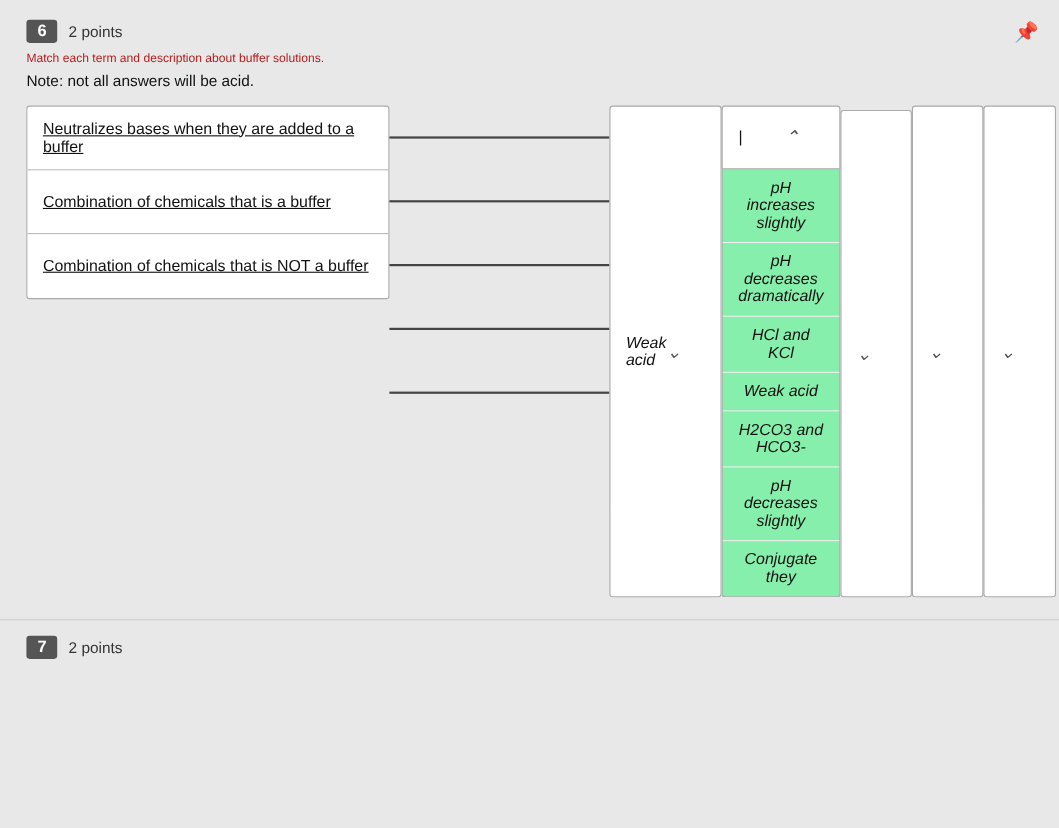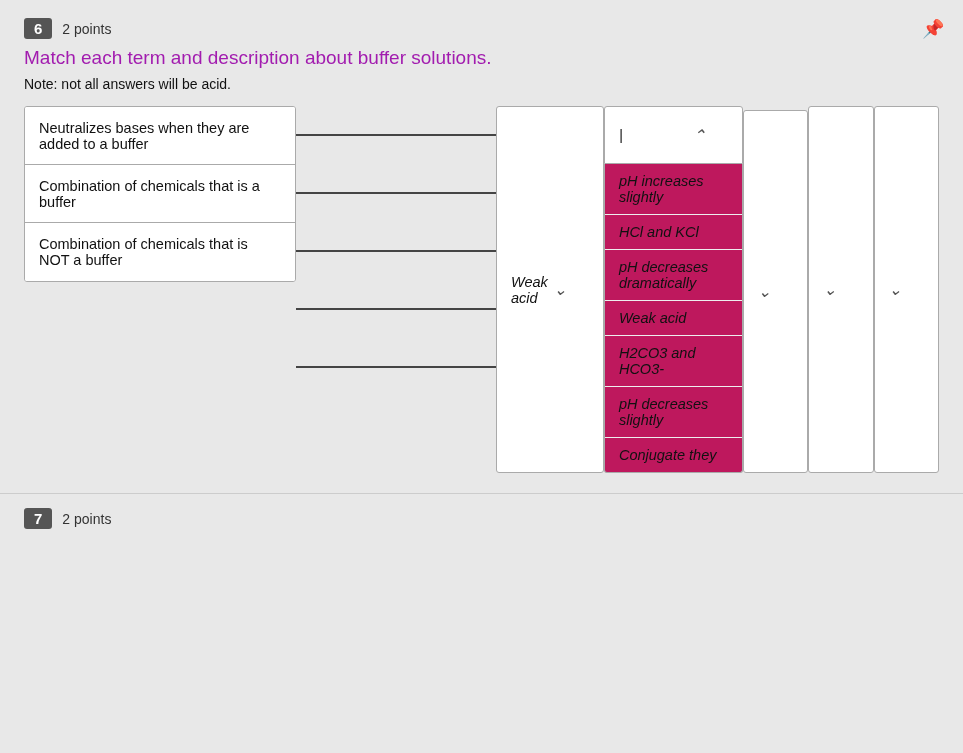--- a/index.html
+++ b/index.html
@@ -31,22 +31,22 @@
       font-weight: bold;
       font-size: 15px;
       padding: 2px 10px;
       border-radius: 3px;
     }
     .question-points {
       font-size: 14px;
       color: #333;
     }
     .question-text {
-      font-size: 19px;
-      color: #a21caf;
+      font-size: 11px;
+      color: #b91c1c;
       margin-bottom: 6px;
     }
     .pin-icon {
       position: absolute;
       right: 18px;
       top: 18px;
       font-size: 18px;
       color: #888;
       cursor: pointer;
     }
@@ -66,26 +66,27 @@
       border-top: 1px solid #ccc;
       margin: 4px 0;
     }
     .full-match-area {
       display: flex;
       gap: 0;
       align-items: flex-start;
       margin-top: 8px;
     }
     .left-terms {
-      width: 272px;
+      width: 330px;
       flex-shrink: 0;
       border: 1.5px solid #aaa;
       border-radius: 3px;
       background: #fff;
       overflow: hidden;
+      text-decoration: underline;
     }
     .term-row {
       padding: 12px 14px;
       border-bottom: 1.5px solid #aaa;
       font-size: 14.5px;
       min-height: 58px;
       display: flex;
       align-items: center;
       background: #fff;
     }
@@ -140,22 +141,23 @@
       display: flex;
       align-items: center;
       justify-content: space-between;
       cursor: pointer;
       position: relative;
     }
     .open-dropdown-list {
       border: 1.5px solid #aaa;
       border-top: none;
       border-radius: 0 0 3px 3px;
-      background: #be185d;
+      background: #86efac;
       margin-bottom: 4px;
+      text-align: center;
     }
     .open-option {
       padding: 9px 14px;
       font-size: 14.5px;
       color: #111;
       border-bottom: 1px solid #eee;
       cursor: pointer;
     }
     .open-option:last-child {
       border-bottom: none;
@@ -214,22 +216,22 @@
           <span class="chevron-char">⌄</span>
         </div>
 
         <div>
           <div class="answer-box-open">
             <span>|</span>
             <span class="chevron-char">⌃</span>
           </div>
           <div class="open-dropdown-list">
             <div class="open-option">pH increases slightly</div>
+            <div class="open-option">pH decreases dramatically</div>
             <div class="open-option">HCl and KCl</div>
-            <div class="open-option">pH decreases dramatically</div>
             <div class="open-option">Weak acid</div>
             <div class="open-option">H2CO3 and HCO3-</div>
             <div class="open-option">pH decreases slightly</div>
             <div class="open-option">Conjugate they</div>
           </div>
         </div>
 
         <div class="answer-box" style="margin-top:4px;">
           <span></span>
           <span class="chevron-char">⌄</span>

